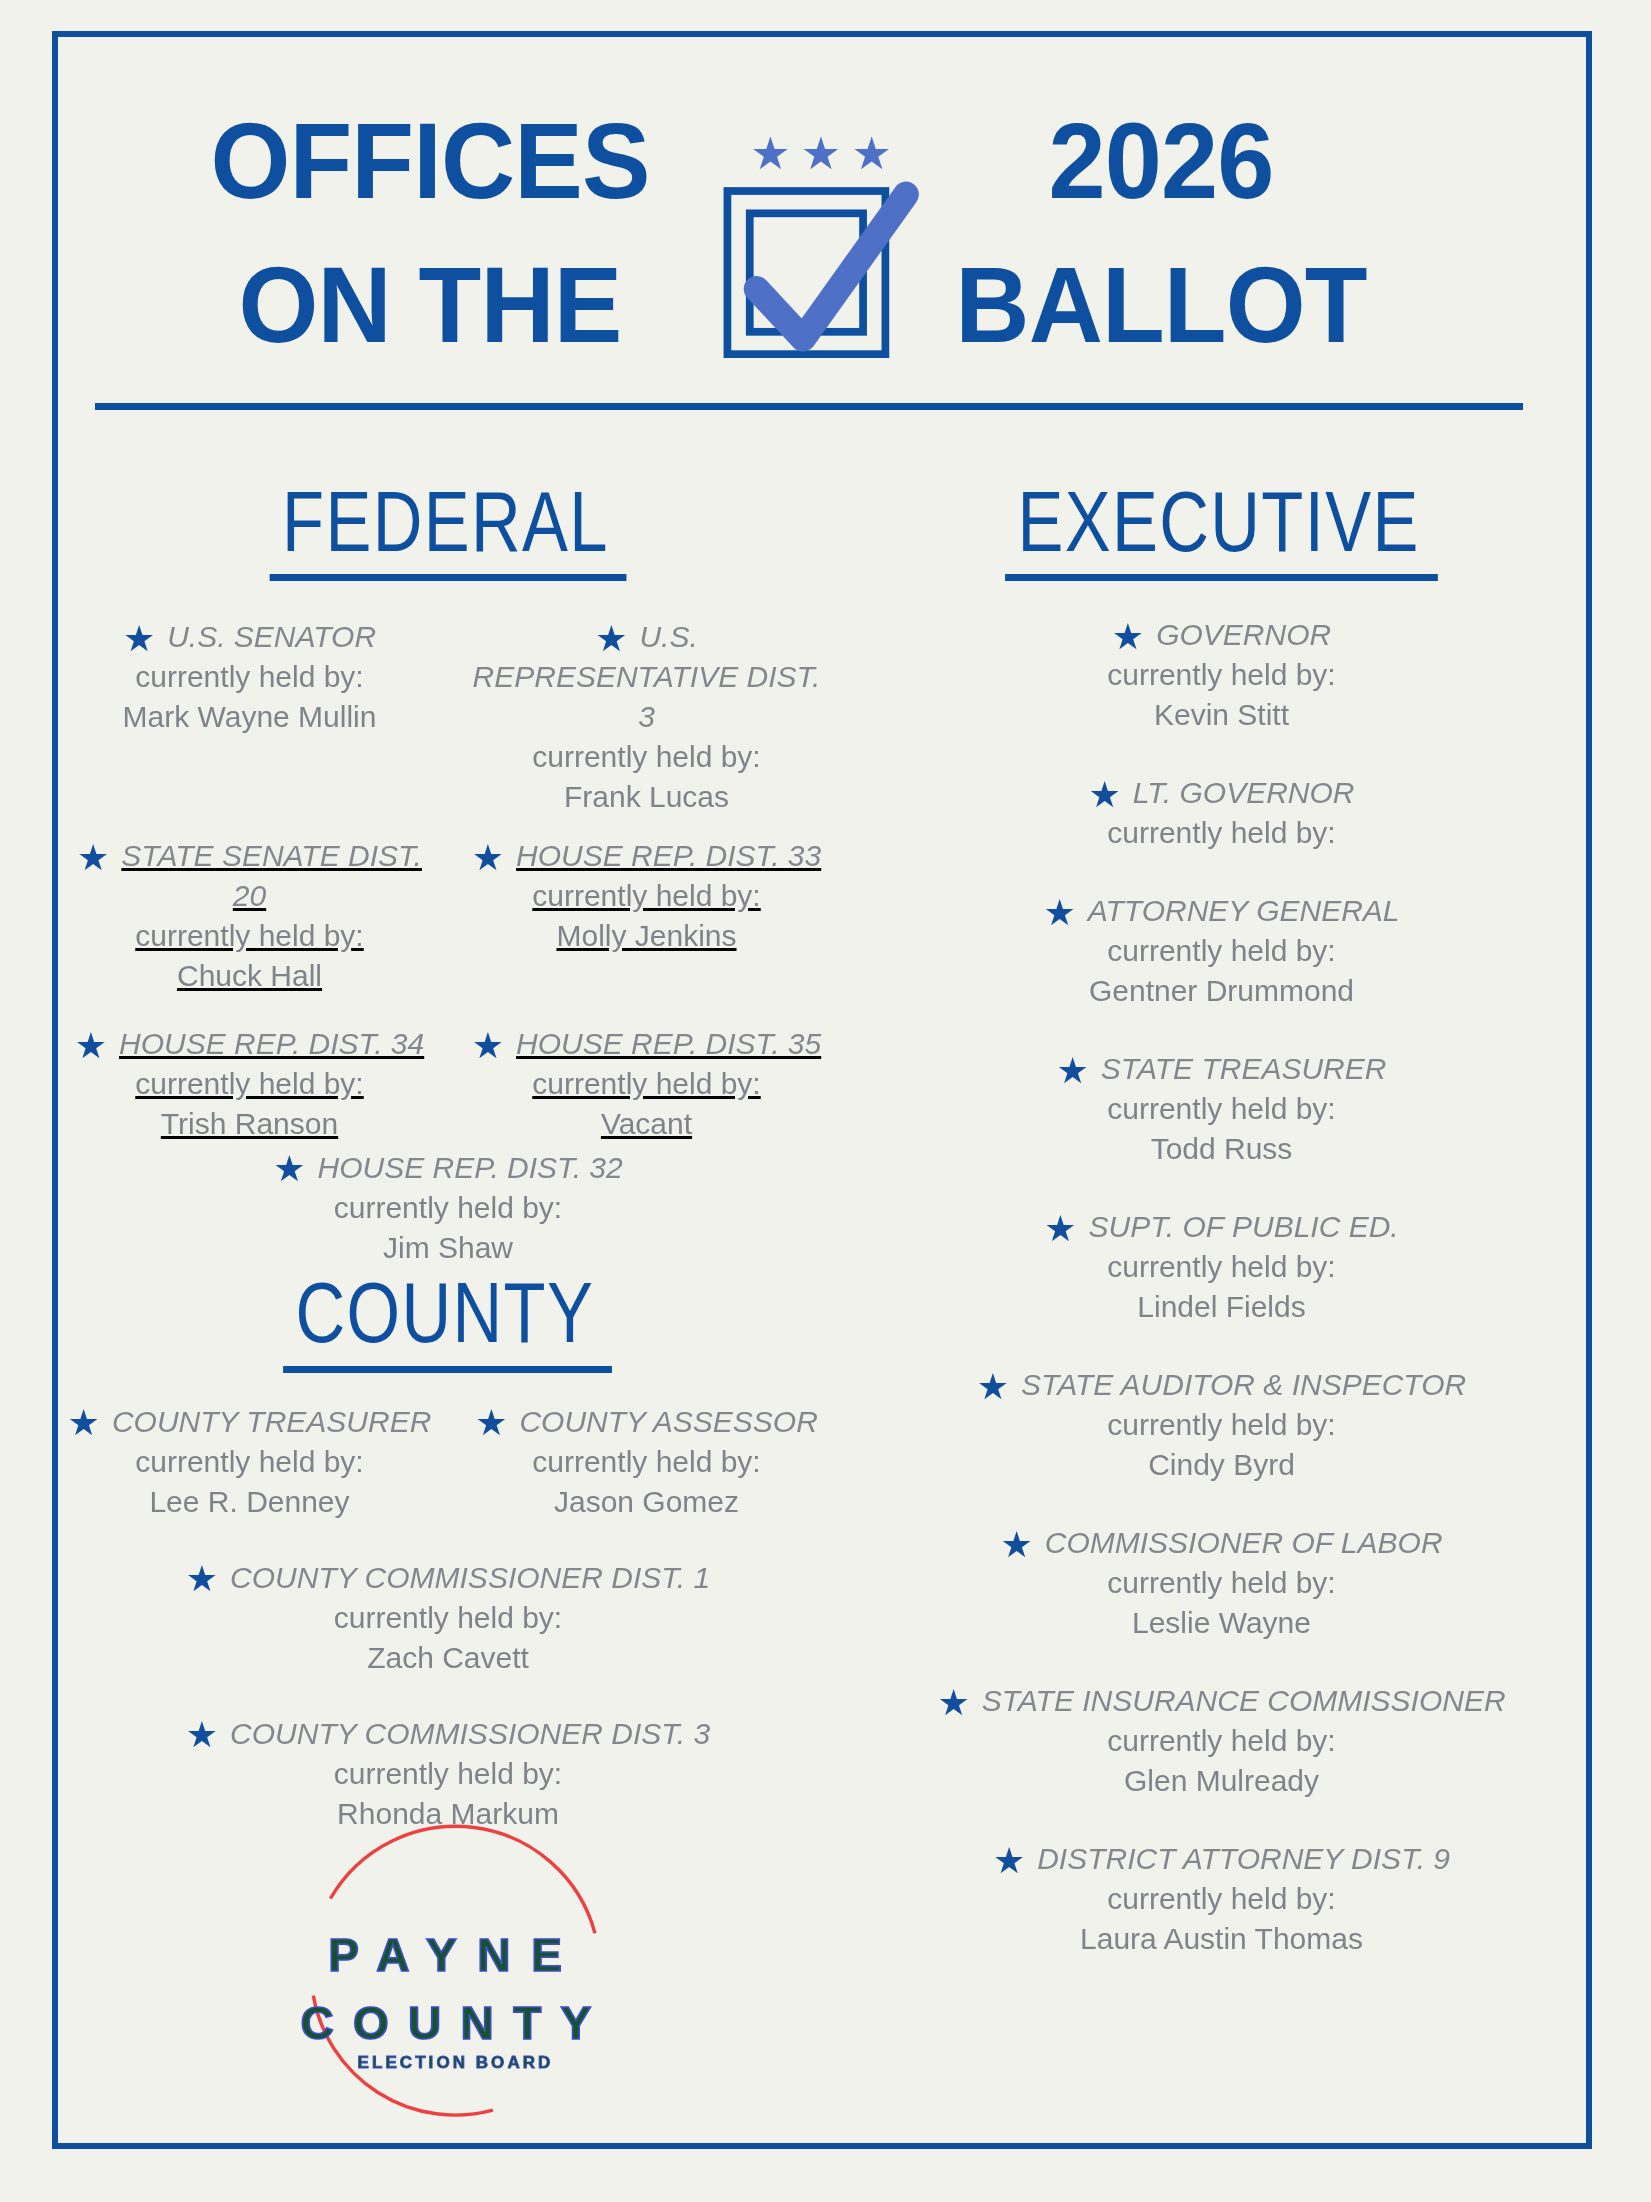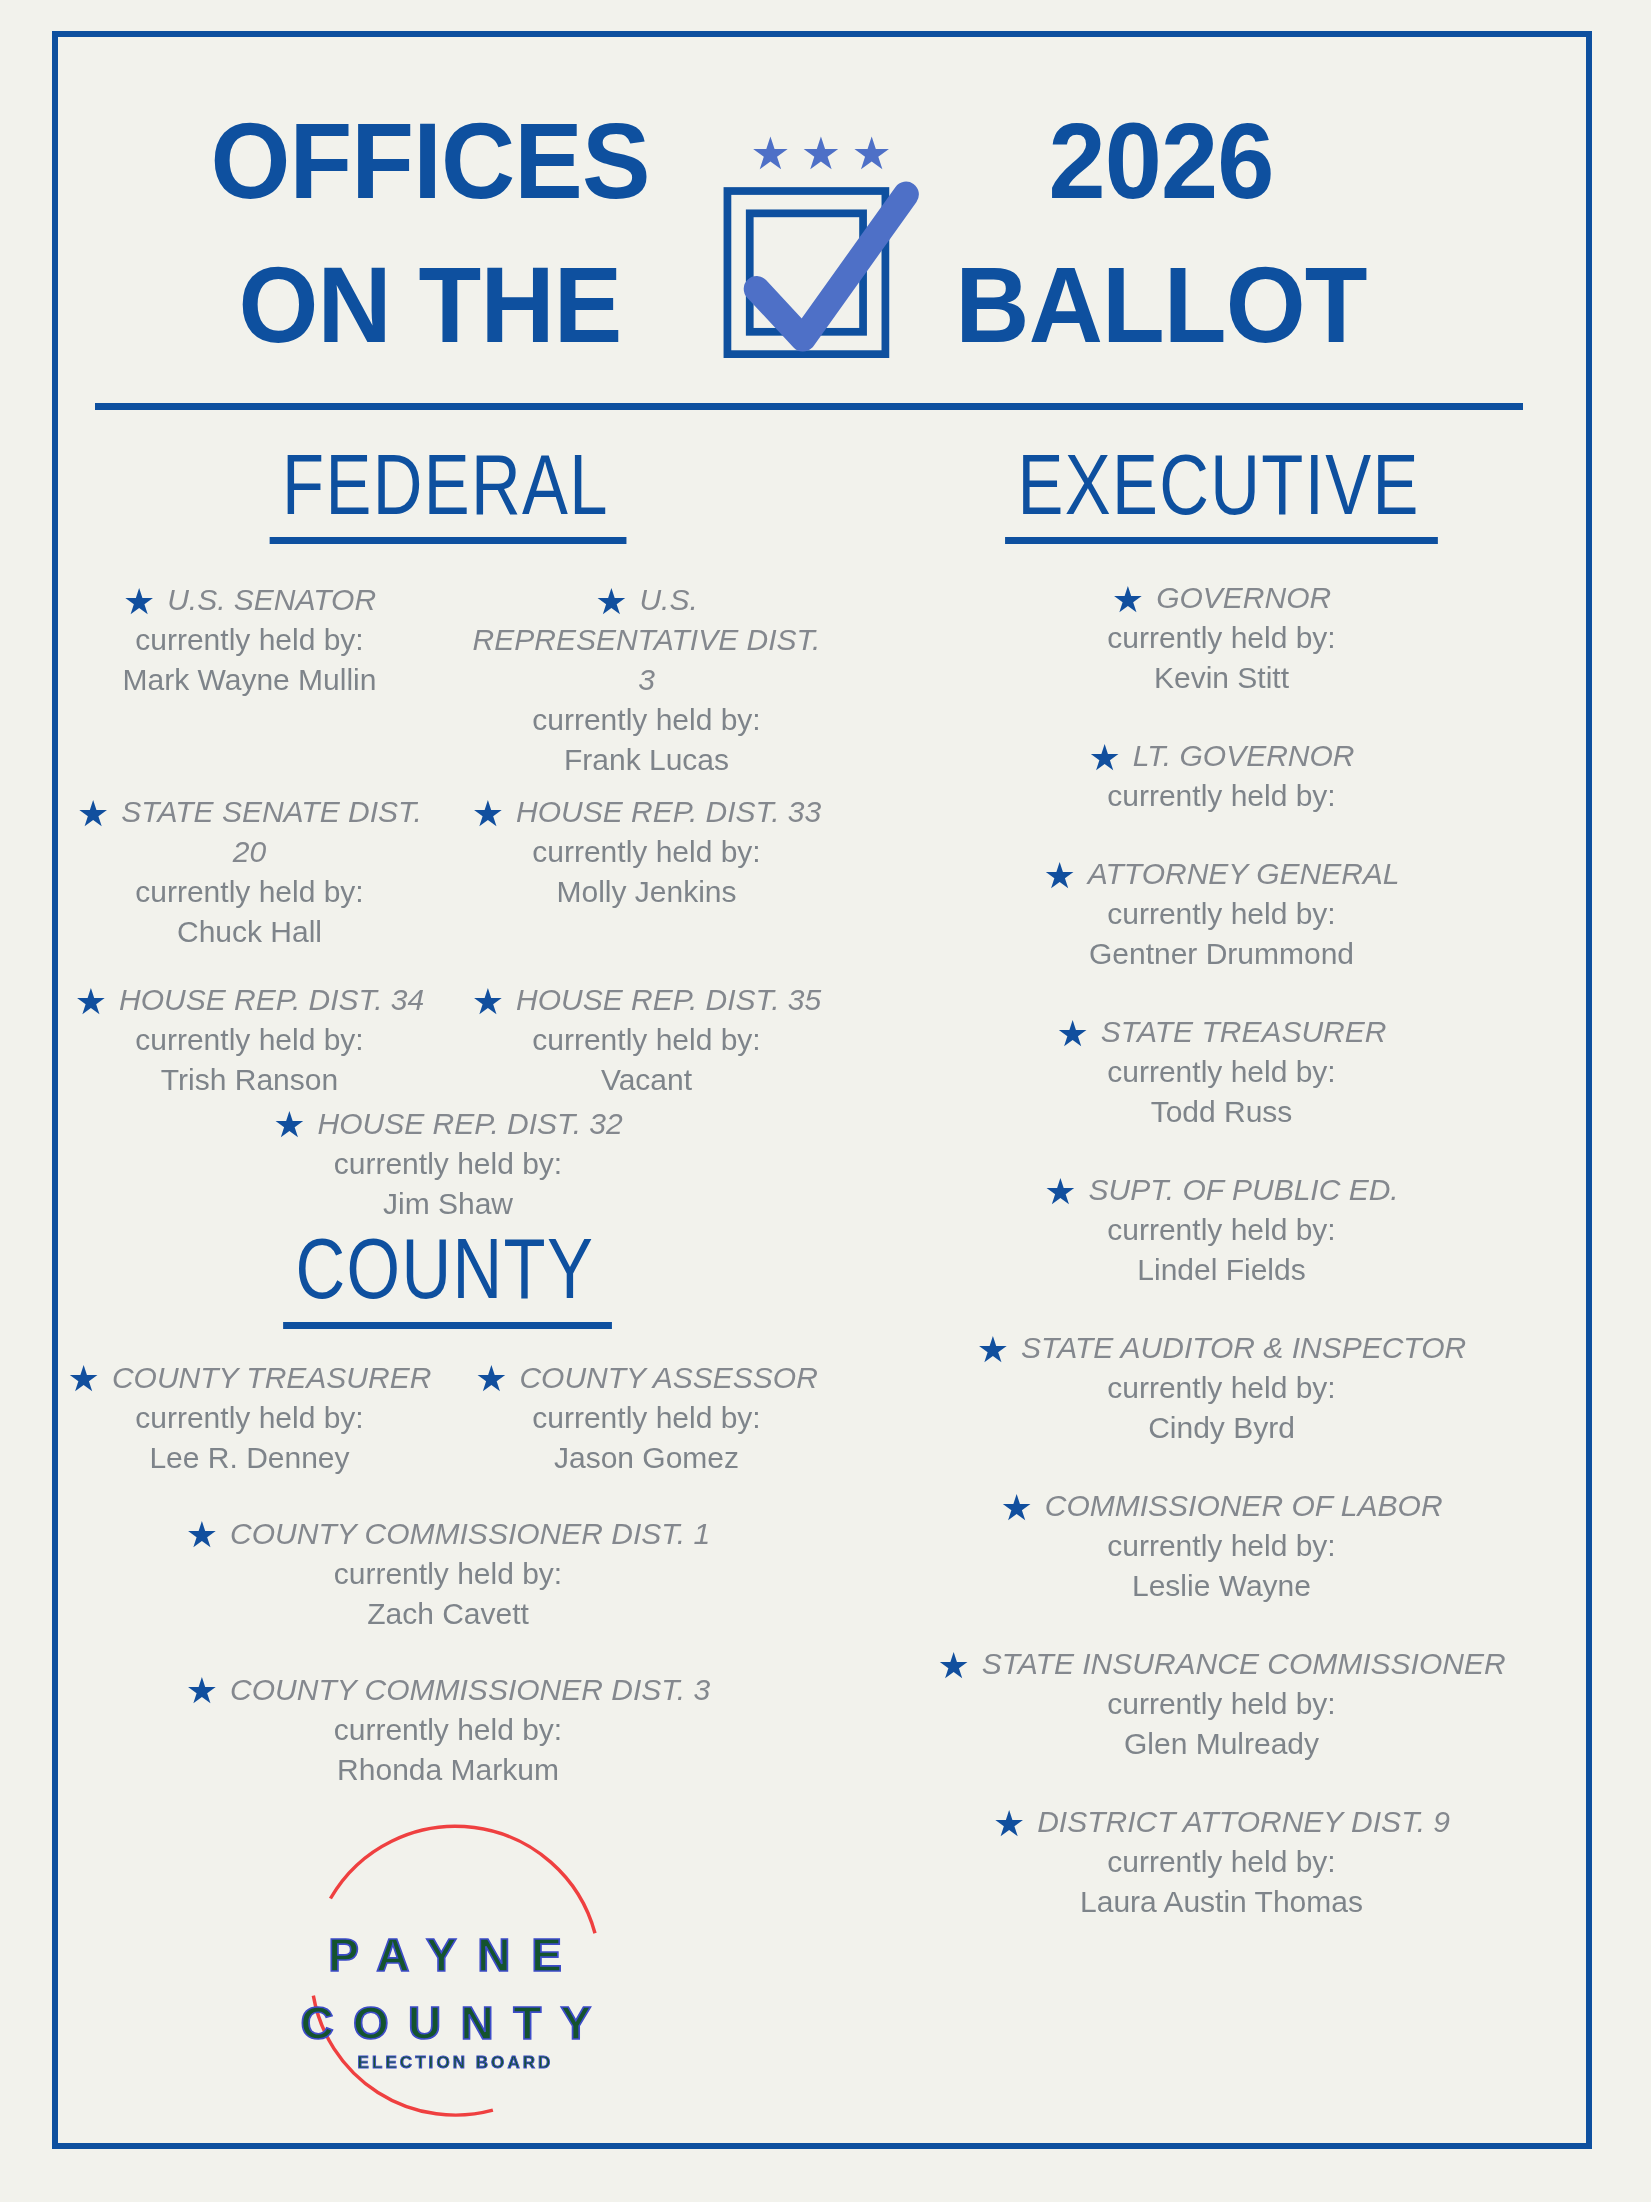--- a/index.html
+++ b/index.html
@@ -25,37 +25,37 @@
     font-size:45px; line-height:45px; margin-bottom:3.4px; }
   .checkbox-svg { display:block; margin:0 auto; }
 
   .divider { position:absolute; top:403px; left:95px; width:1428px; height:6.9px; background:#0e509f; }
 
   
   .col { position:absolute; top:441px; }
   .col-left  { left:65px;  width:766px; }
   .col-right { left:847px; width:749px; }
 
-  .section-heading { text-align:center; }
+  .section-heading { text-align:center;margin-top:37px; }
   .heading-text {
     display:inline-block; transform:scaleX(0.80); transform-origin:center;
     font-size:86px; line-height:1.02; font-weight:400; color:#0e509f;
     border-bottom:7.7px solid #0e509f; padding:0 22.4px 8.6px 15.5px; letter-spacing:1.7px;
   }
 
   .item { text-align:center; color:#7e848a; font-size:30px; line-height:40px; }
   .office-title { font-style:italic; color:#84888e; white-space:normal; }
   .star { display:inline-block; font-style:normal; color:#114f9e; font-size:36px;
     line-height:1; vertical-align:-3.4px; margin-right:12px; }
 
   .grid-2 { display:grid; grid-template-columns:1fr 1fr; column-gap:20.6px; row-gap:13.8px;gap:28px; }
 
   .federal-grid   { margin-top:36px; }
   .mt-legislative { margin-top:52px; }
-  .leg-grid       { margin-top:12px; }
+  .leg-grid       { margin-top:19px;text-decoration:underline; }
   .leg-center     { margin-top:3.4px; }
   .mt-county      { margin-top:1.7px; }
   .county-grid    { margin-top:29px; }
   .commissioner   { margin-top:36px; }
 
   .col-right .item { margin-top:38px; }
   .col-right .item.first { margin-top:34px; }
 
   
   .logo { position:absolute; left:275px; top:1820px; width:361px; height:310px; }

